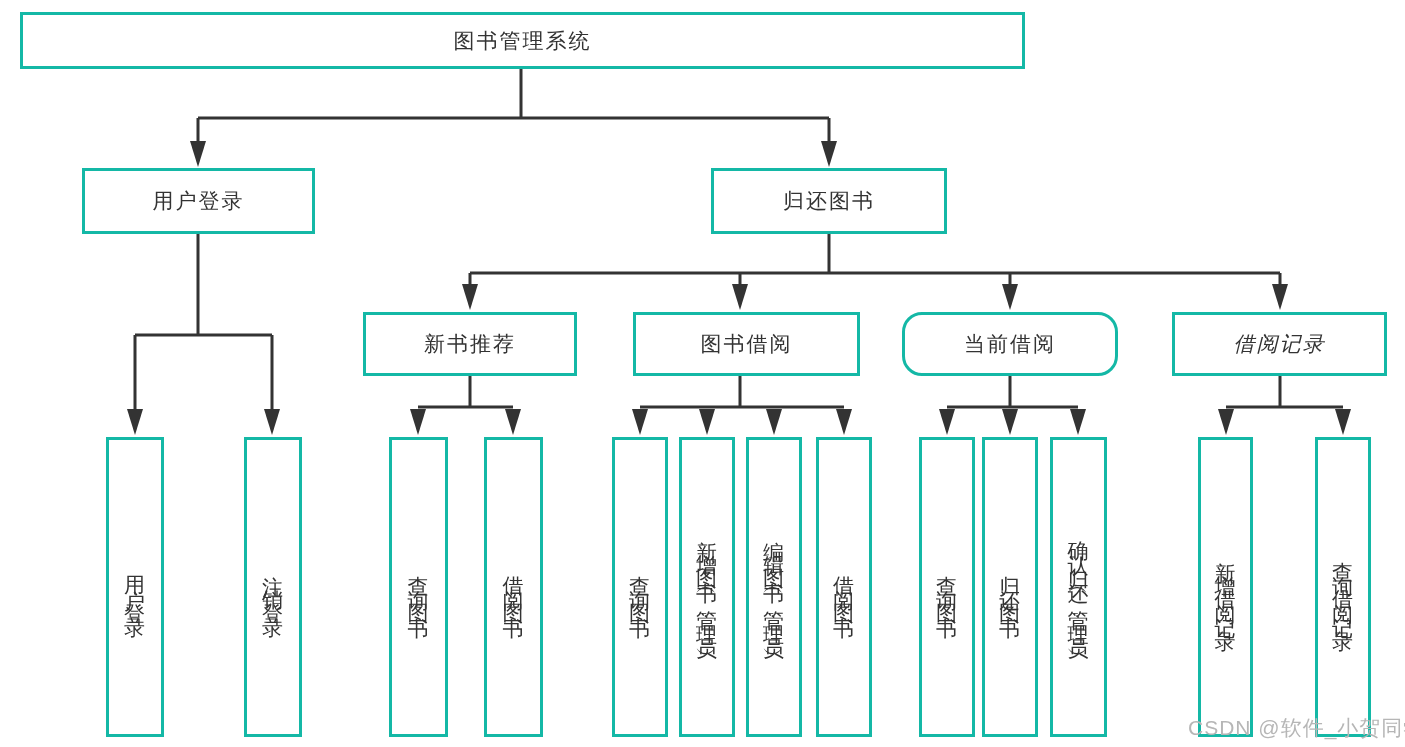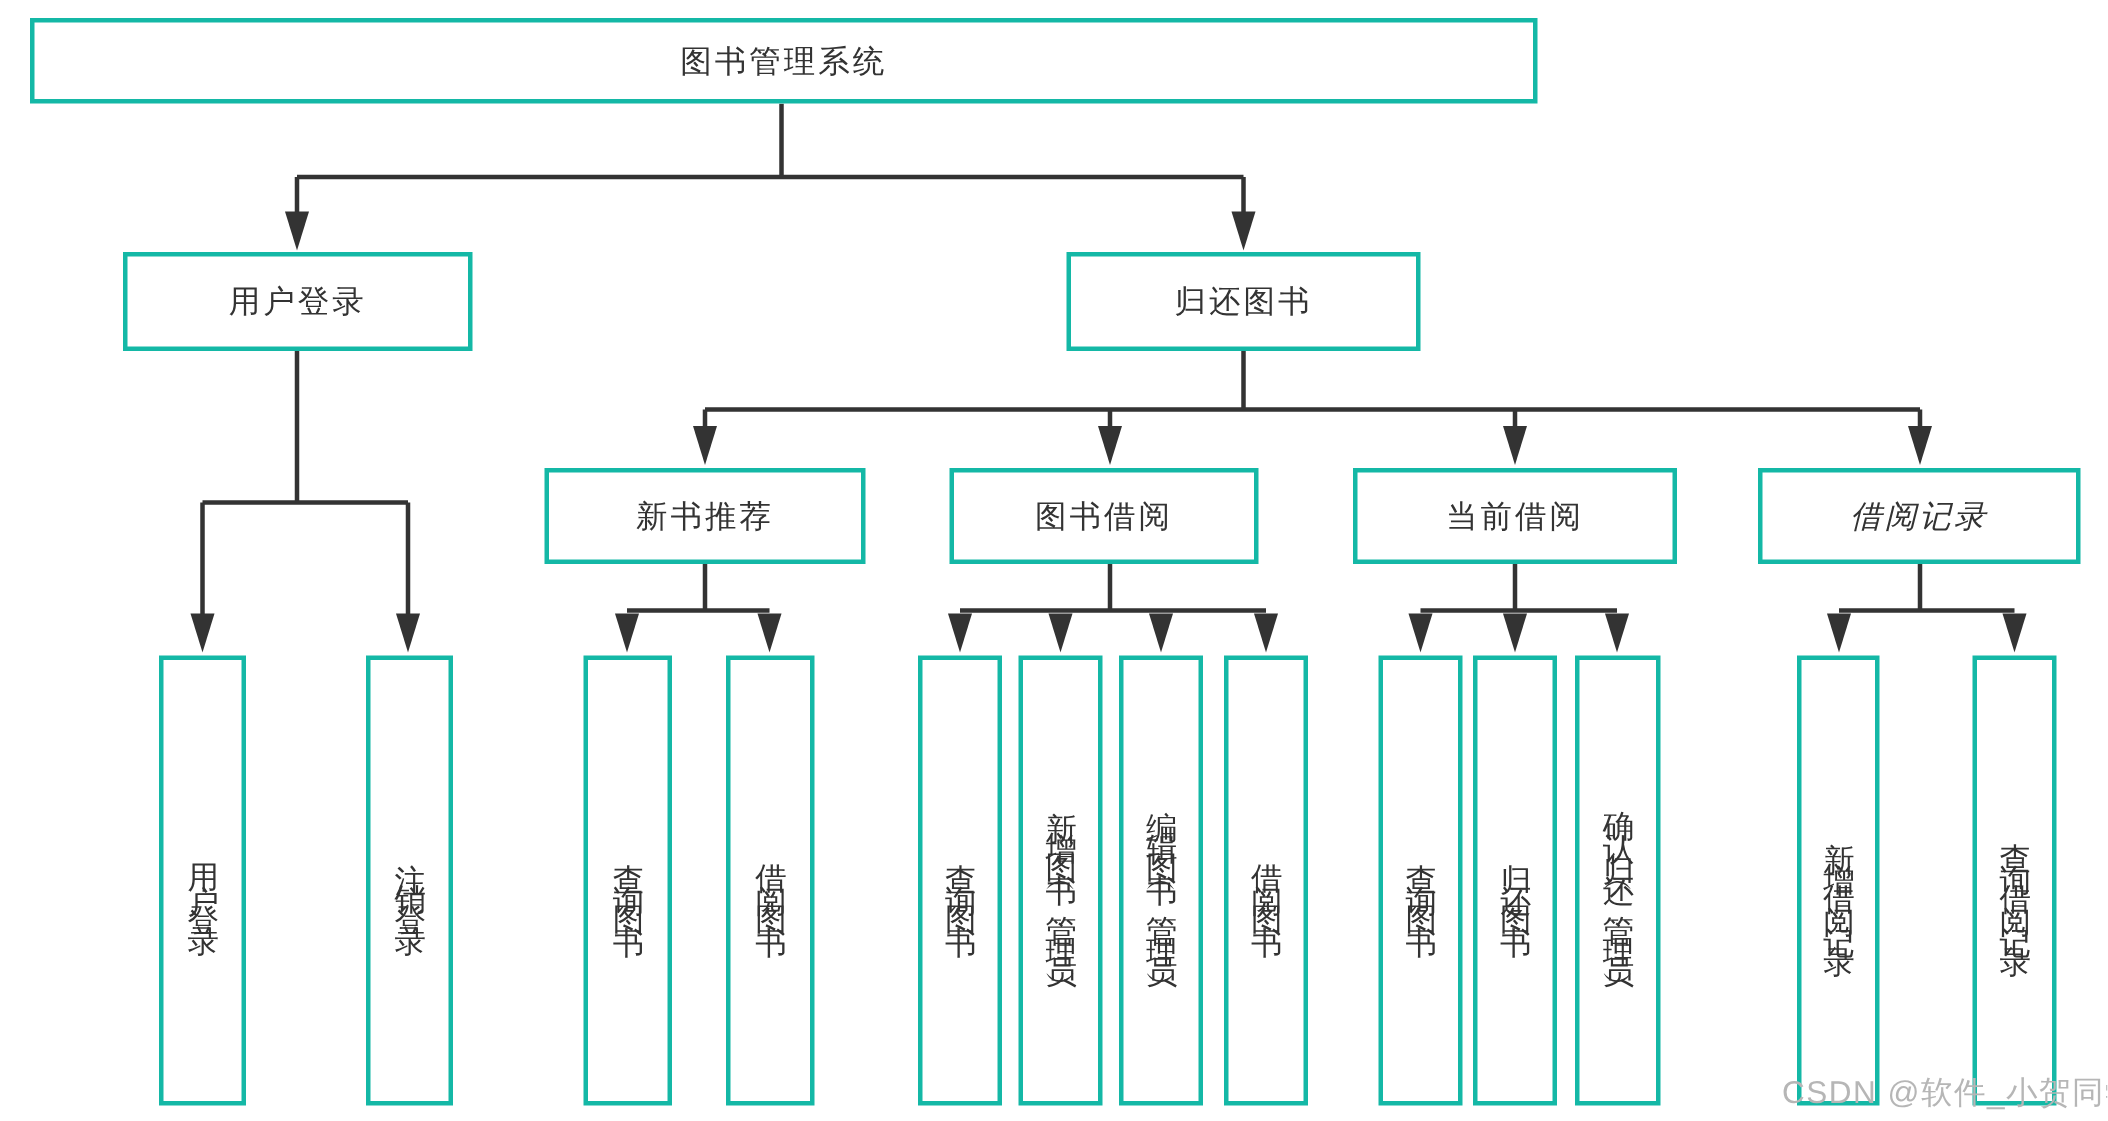--- a/index.html
+++ b/index.html
@@ -97,24 +97,24 @@
   <div class="node" style="left:82px; top:168px; width:233px; height:66px;">
     <span class="node-label">用户登录</span>
   </div>
   <div class="node" style="left:711px; top:168px; width:236px; height:66px;">
     <span class="node-label">归还图书</span>
   </div>
 
   <div class="node" style="left:363px; top:312px; width:214px; height:64px;">
     <span class="node-label">新书推荐</span>
   </div>
-  <div class="node" style="left:633px; top:312px; width:206px; height:64px;align-items:center;">
+  <div class="node" style="left:633px; top:312px; width:227px; height:64px;align-items:center;">
     <span class="node-label">图书借阅</span>
   </div>
-  <div class="node" style="left:902px; top:312px; width:216px; height:64px;">
+  <div class="node" style="left:902px; top:312px; width:216px; height:64px;border-radius:20px;">
     <span class="node-label">当前借阅</span>
   </div>
   <div class="node" style="left:1172px; top:312px; width:215px; height:64px;font-style:italic;">
     <span class="node-label">借阅记录</span>
   </div>
 
   <div class="node" style="left:106px; top:437px; width:58px; height:300px;">
     <span class="leaf-label">用户登录</span>
   </div>
   <div class="node" style="left:244px; top:437px; width:58px; height:300px;">

